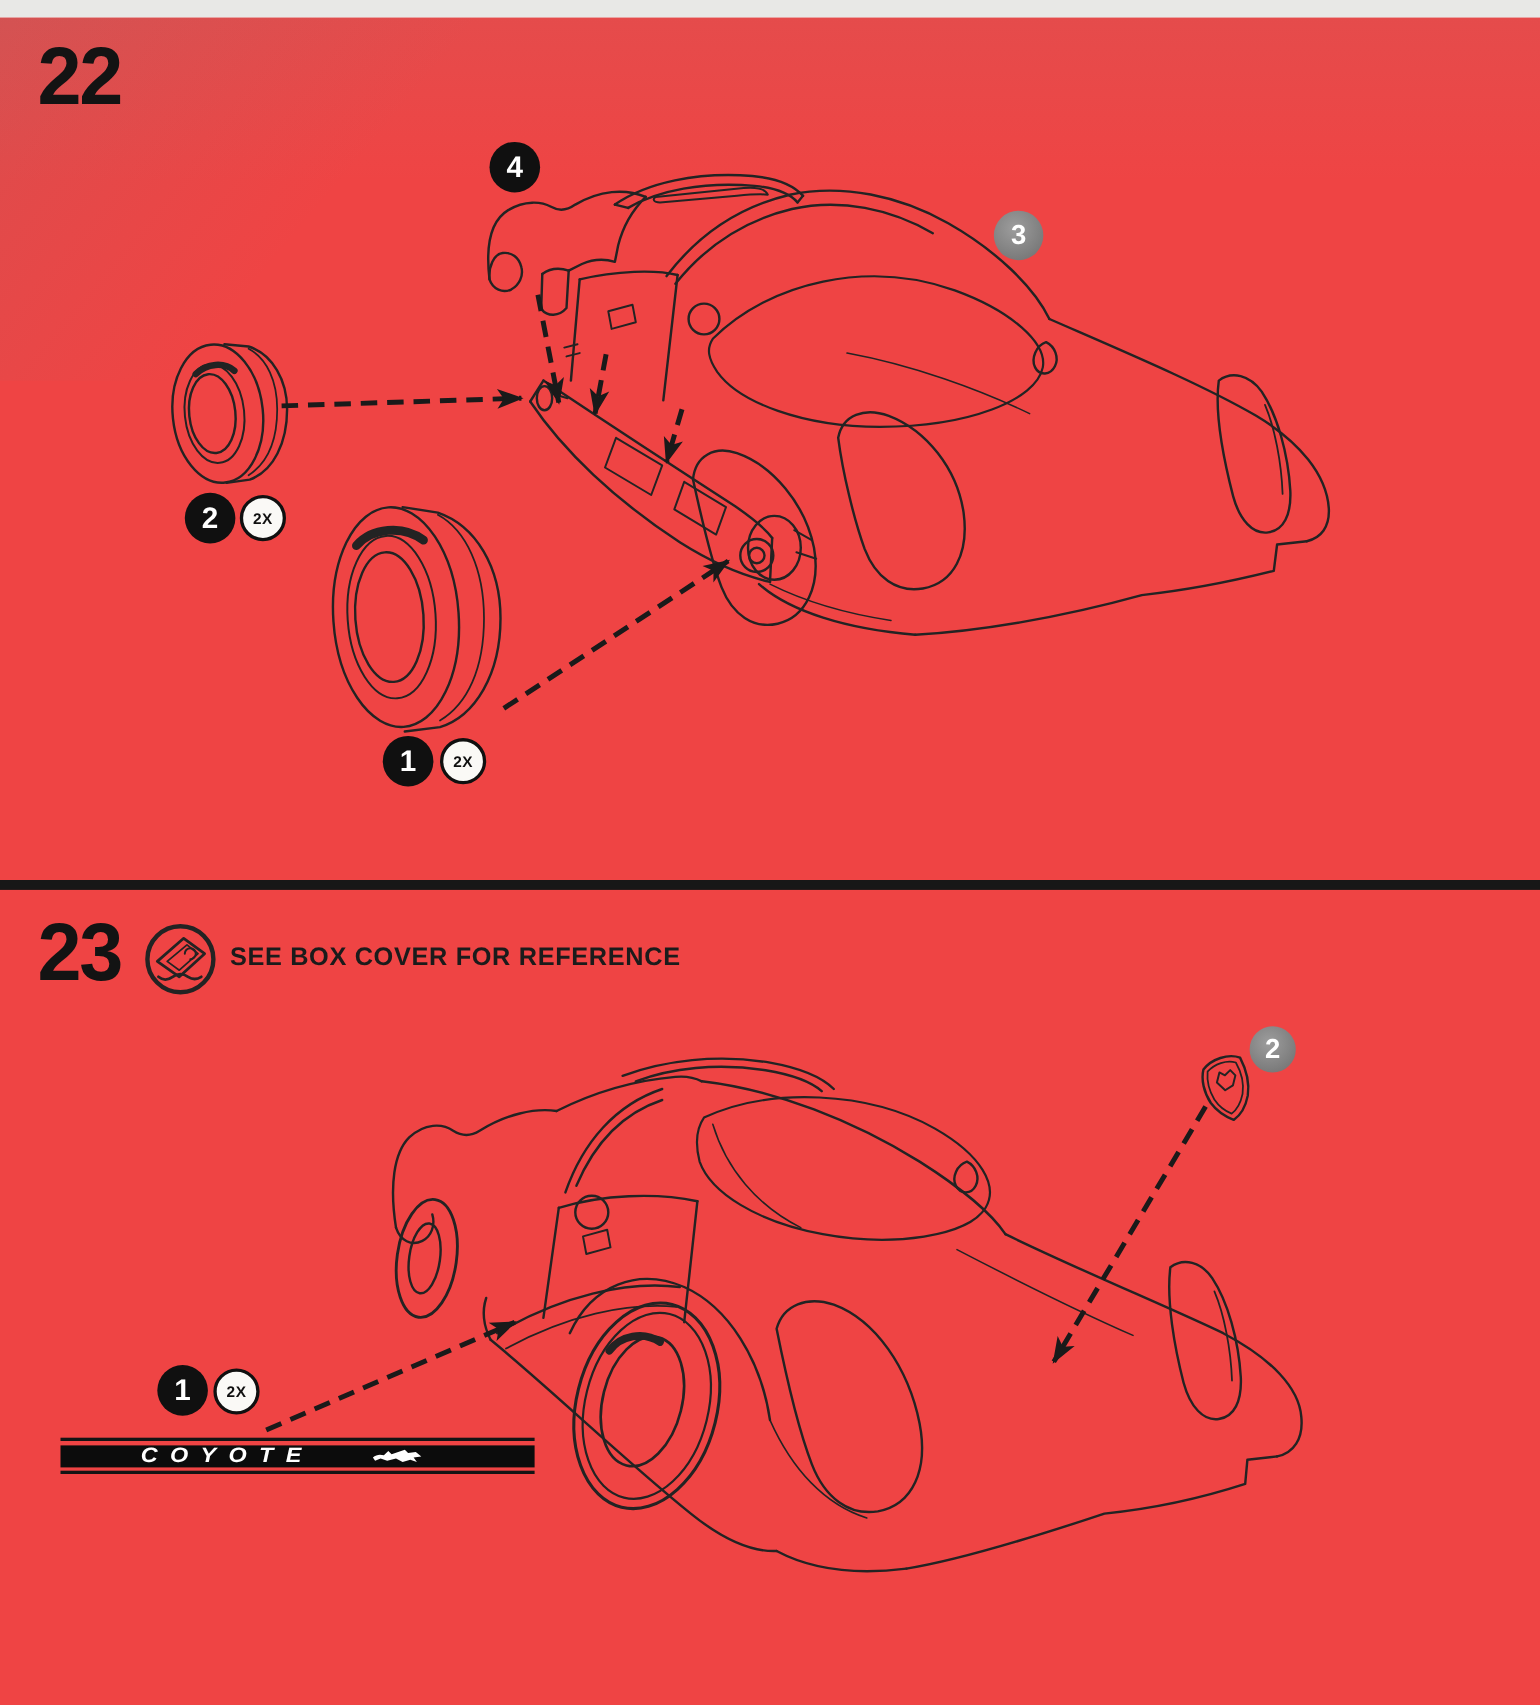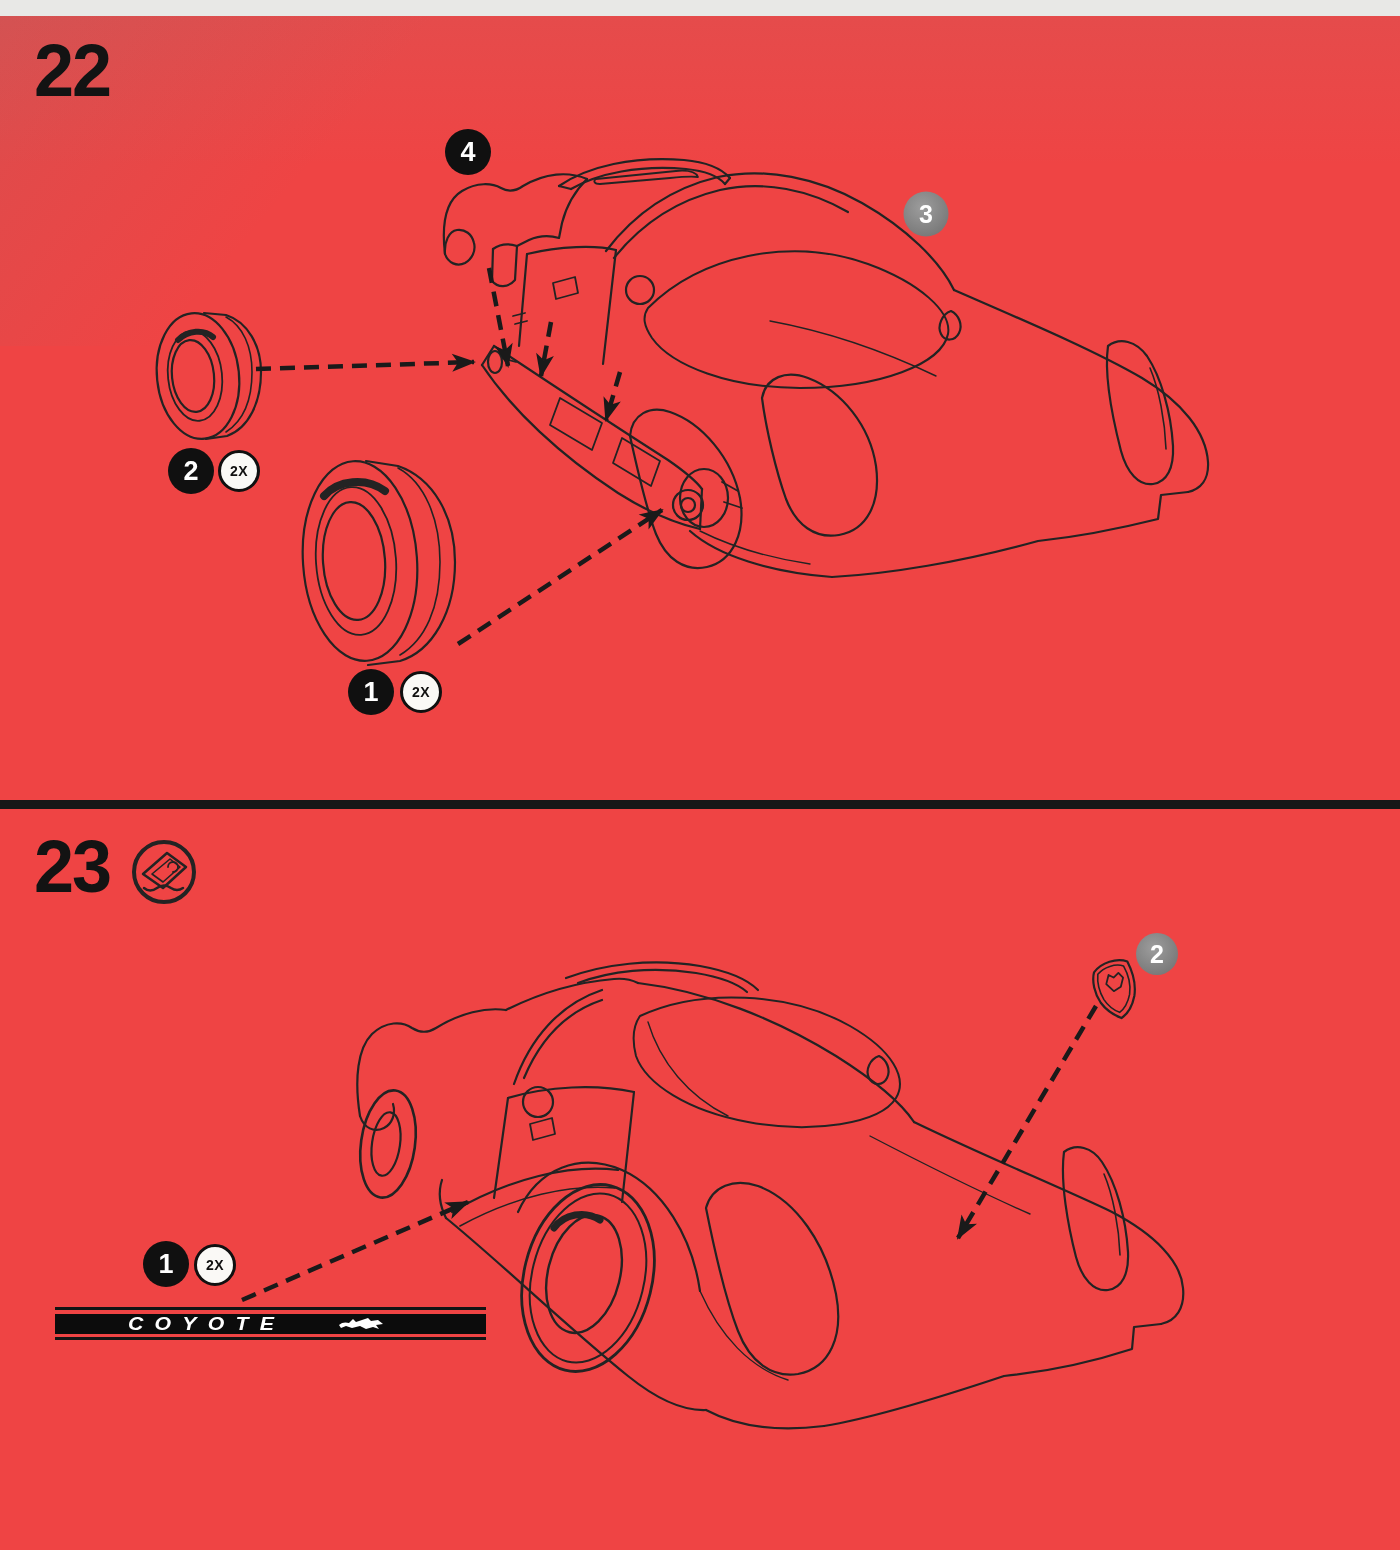--- a/index.html
+++ b/index.html
@@ -229,20 +229,21 @@
       <path d="M242,1284 L468,1186" marker-end="url(#ah)"></path>
       <path d="M1096,990 L958,1222" marker-end="url(#ah)"></path>
     </g>
   </svg>
 
   <div class="divider"></div>
 
   <div class="step-num" style="left:34px;top:18px;">22</div>
   <div class="step-num" style="left:34px;top:814px;">23</div>
 
+  <div class="note">SEE BOX COVER FOR REFERENCE</div>
 
   <div class="callout solid" style="left:468px;top:136px;">4</div>
   <div class="callout screen" style="left:926px;top:198px;">3</div>
 
   <div class="callout solid" style="left:191px;top:455px;">2</div>
   <div class="qty" style="left:239px;top:455px;">2X</div>
 
   <div class="callout solid" style="left:371px;top:676px;">1</div>
   <div class="qty" style="left:421px;top:676px;">2X</div>
 

